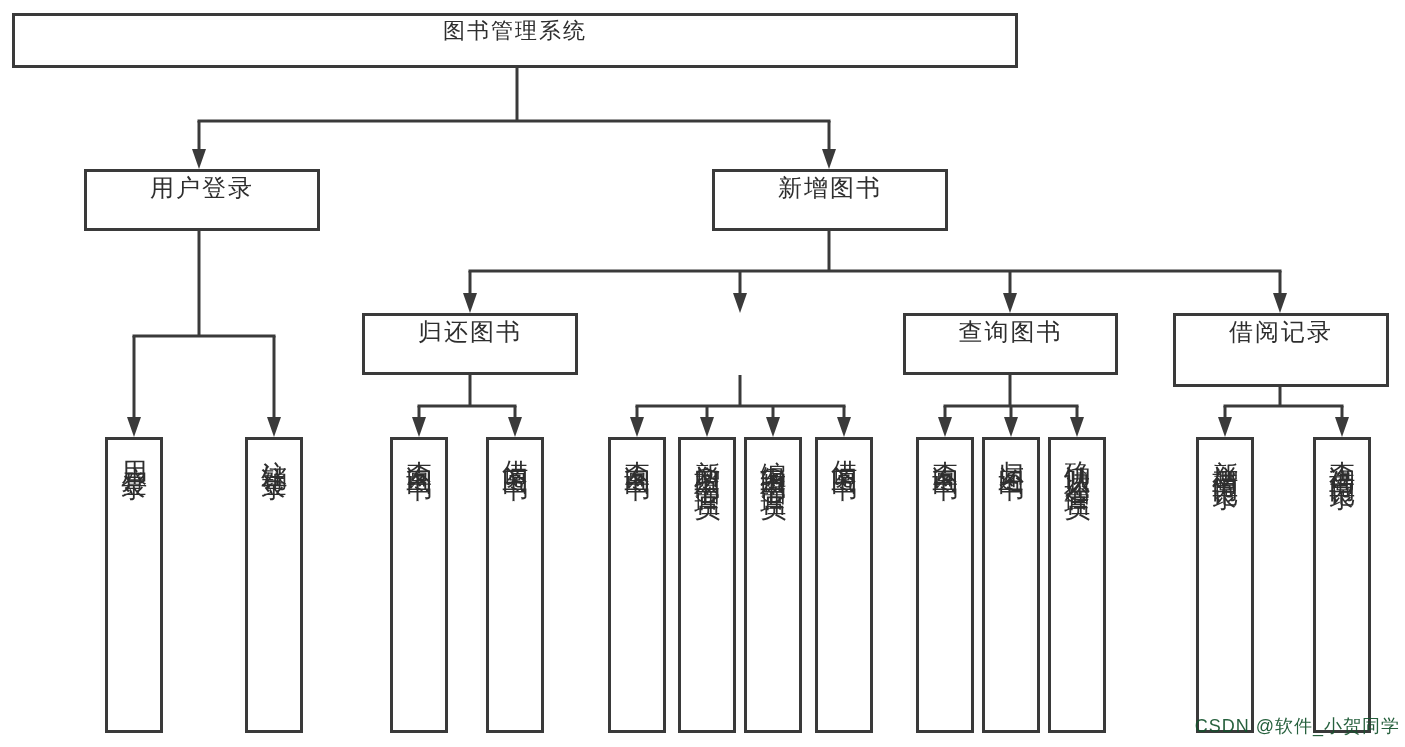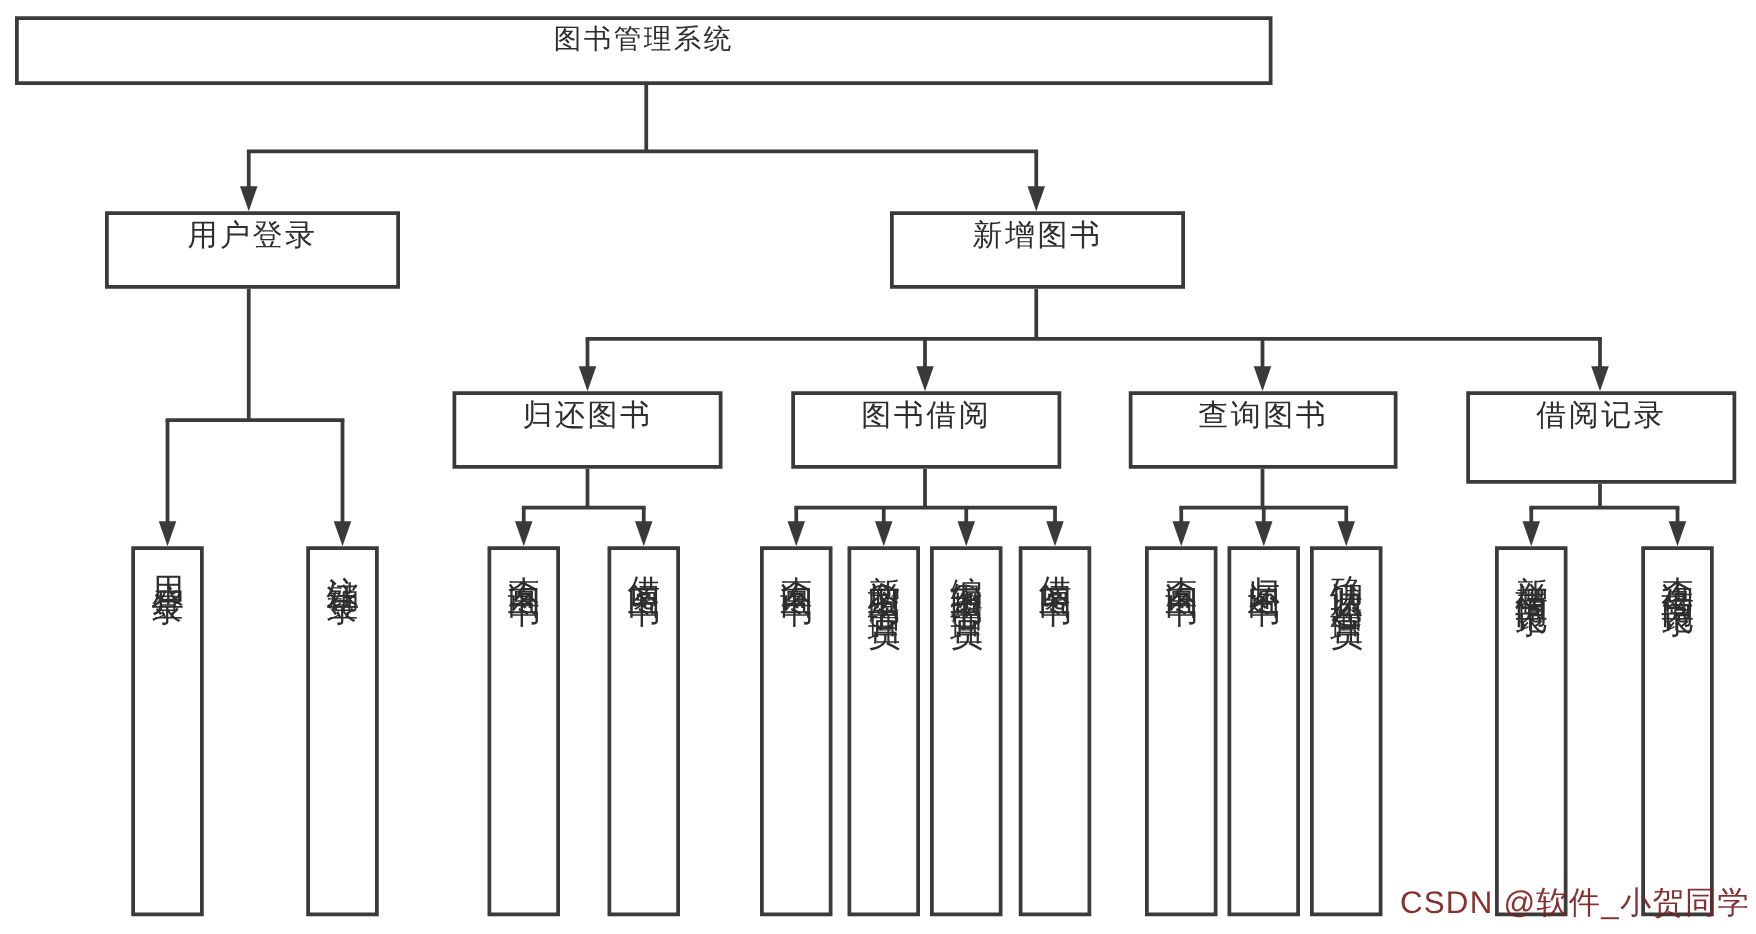--- a/index.html
+++ b/index.html
@@ -27,23 +27,23 @@
     writing-mode:vertical-rl;
     font-size:26px;
     letter-spacing:5px;
     line-height:1.05;
     white-space:nowrap;
   }
   .watermark{
     position:absolute;
     right:5px;bottom:9px;
     z-index:3;
-    font-size:25px;
+    font-size:18px;
     letter-spacing:1px;
-    color:#7f1d1d;
+    color:#14532d;
     opacity:.92;
     white-space:nowrap;
   }
 </style>
 </head>
 <body>
 
 <div class="canvas">
 
   <svg class="wires" width="1405" height="747" viewBox="0 0 1405 747" stroke="#3a3a3a" stroke-width="3" fill="#3a3a3a">
@@ -129,23 +129,20 @@
   <div class="node" style="left:84px;top:169px;width:236px;height:62px">
     <span class="hlabel">用户登录</span>
   </div>
   <div class="node" style="left:712px;top:169px;width:236px;height:62px">
     <span class="hlabel">新增图书</span>
   </div>
 
   <div class="node" style="left:362px;top:313px;width:216px;height:62px">
     <span class="hlabel">归还图书</span>
   </div>
-  <div class="node" style="left:633px;top:313px;width:216px;height:62px">
-    <span class="hlabel">图书借阅</span>
-  </div>
   <div class="node" style="left:903px;top:313px;width:215px;height:62px">
     <span class="hlabel">查询图书</span>
   </div>
   <div class="node" style="left:1173px;top:313px;width:216px;height:74px">
     <span class="hlabel">借阅记录</span>
   </div>
 
   <div class="node leaf" style="left:105px">
     <span class="vtext">用户登录</span>
   </div>

